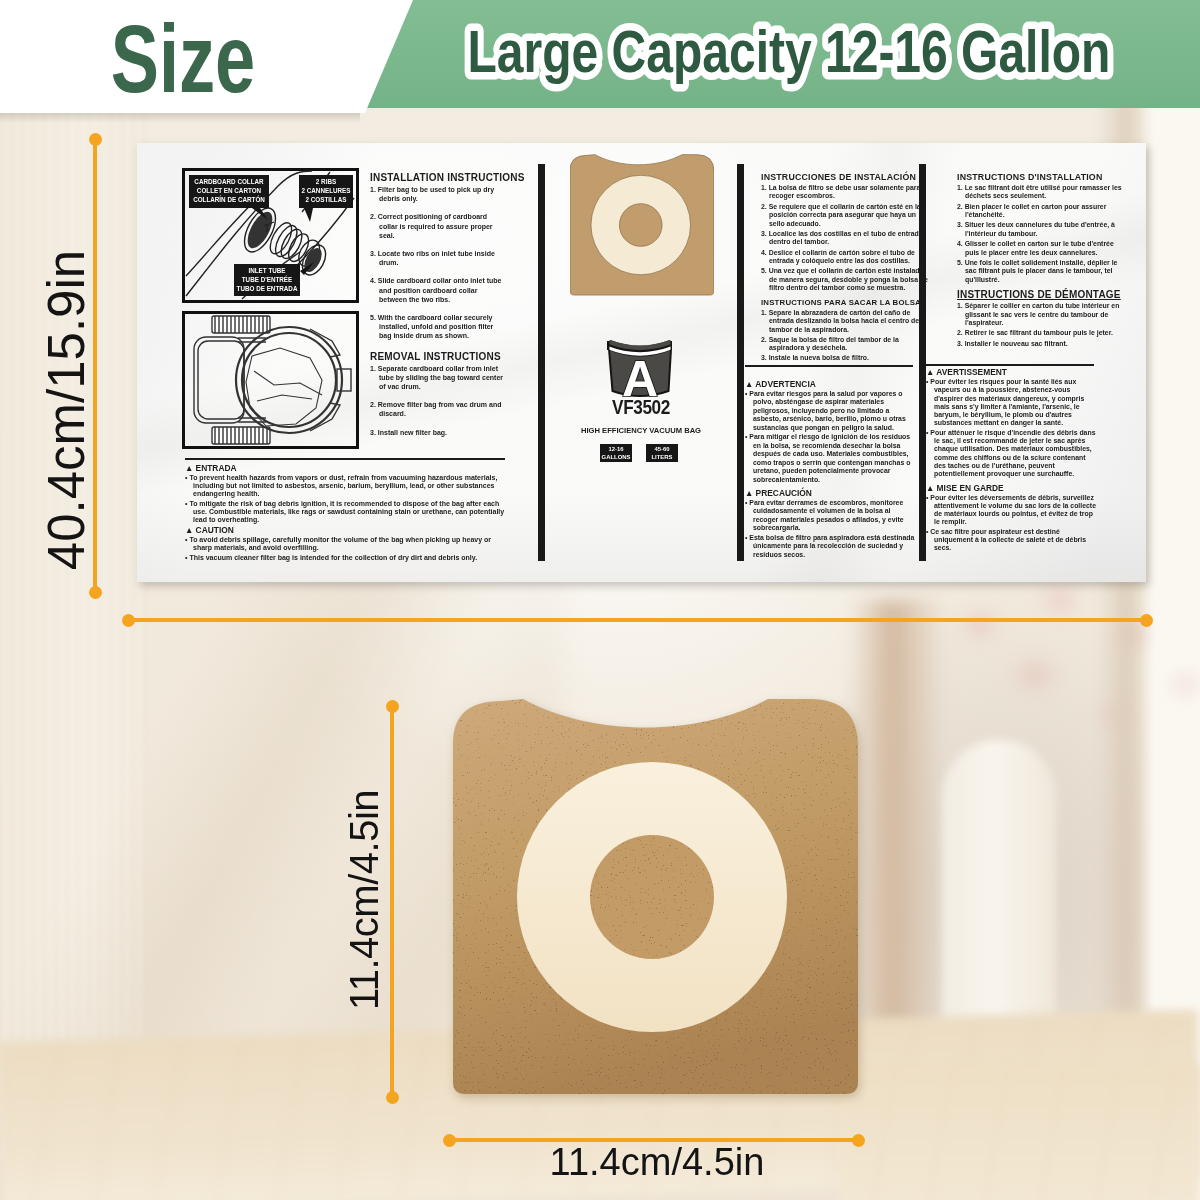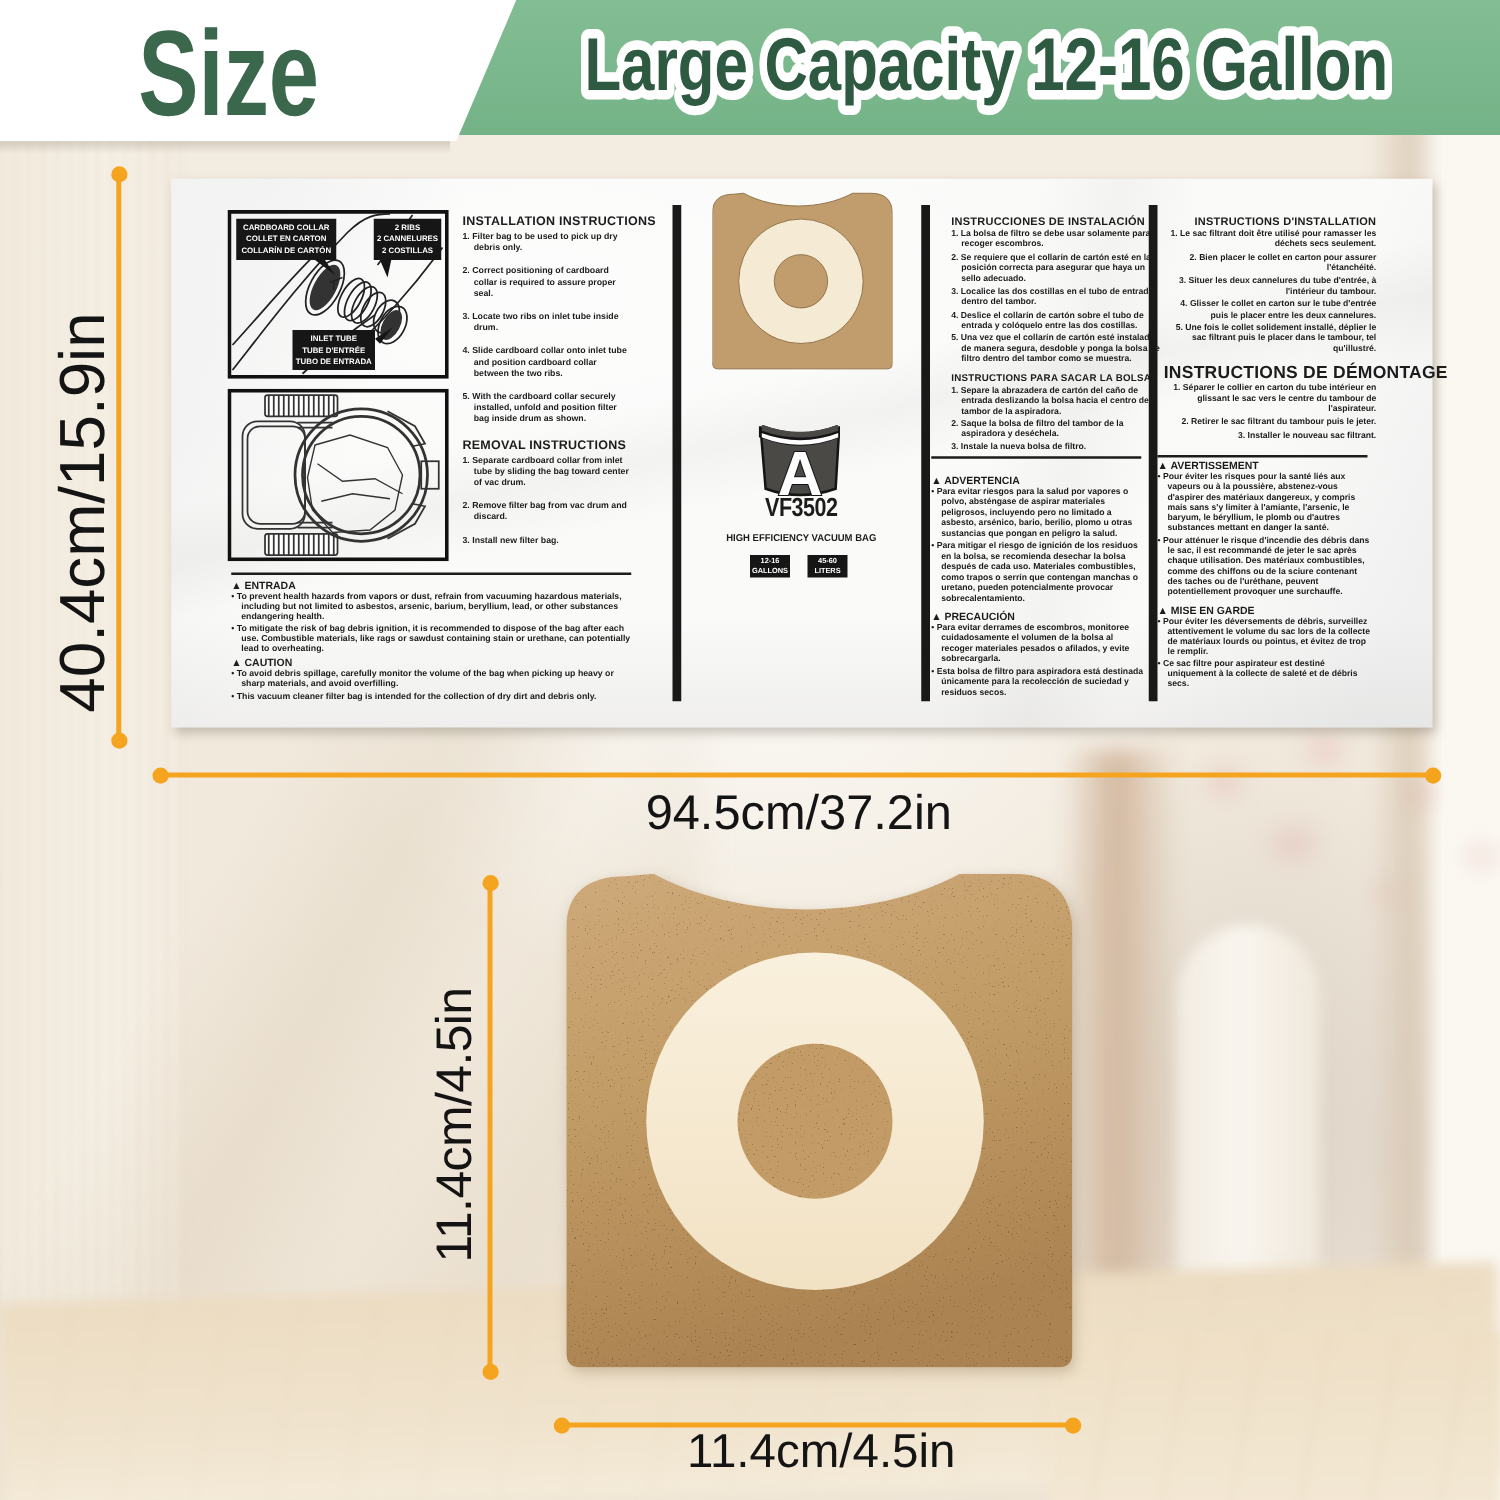--- a/index.html
+++ b/index.html
@@ -201,28 +201,28 @@
    <div class="rule" style="left:608px;top:222px;width:168px;"></div>
    <div class="col" style="left:608px;top:236px;width:170px;">
      <p class="whead">▲ ADVERTENCIA</p>
      <p class="wb" style="font-size:6.9px;line-height:8.45px;">• Para evitar riesgos para la salud por vapores o polvo, absténgase de aspirar materiales peligrosos, incluyendo pero no limitado a asbesto, arsénico, bario, berilio, plomo u otras sustancias que pongan en peligro la salud.</p>
      <p class="wb" style="font-size:6.9px;line-height:8.45px;">• Para mitigar el riesgo de ignición de los residuos en la bolsa, se recomienda desechar la bolsa después de cada uso. Materiales combustibles, como trapos o serrín que contengan manchas o uretano, pueden potencialmente provocar sobrecalentamiento.</p>
      <p class="whead" style="margin-top:4px;">▲ PRECAUCIÓN</p>
      <p class="wb" style="font-size:6.9px;line-height:8.45px;">• Para evitar derrames de escombros, monitoree cuidadosamente el volumen de la bolsa al recoger materiales pesados o afilados, y evite sobrecargarla.</p>
      <p class="wb" style="font-size:6.9px;line-height:8.45px;">• Esta bolsa de filtro para aspiradora está destinada únicamente para la recolección de suciedad y residuos secos.</p>
    </div>
 
-   <div class="col" style="left:794px;top:29px;width:170px;text-align:right;">
+   <div class="col" style="left:820px;top:29px;width:170px;">
      <p class="ti" style="font-size:8.8px;">INSTRUCTIONS D'INSTALLATION</p>
      <p class="itc">1. Le sac filtrant doit être utilisé pour ramasser les déchets secs seulement.</p>
      <p class="itc">2. Bien placer le collet en carton pour assurer l'étanchéité.</p>
      <p class="itc">3. Situer les deux cannelures du tube d'entrée, à l'intérieur du tambour.</p>
      <p class="itc">4. Glisser le collet en carton sur le tube d'entrée puis le placer entre les deux cannelures.</p>
      <p class="itc">5. Une fois le collet solidement installé, déplier le sac filtrant puis le placer dans le tambour, tel qu'illustré.</p>
-     <p class="ti" style="font-size:14px;margin-top:5px;">INSTRUCTIONS DE DÉMONTAGE</p>
+     <p class="ti" style="font-size:10px;margin-top:5px;text-decoration:underline;">INSTRUCTIONS DE DÉMONTAGE</p>
      <p class="itc">1. Séparer le collier en carton du tube intérieur en glissant le sac vers le centre du tambour de l'aspirateur.</p>
      <p class="itc">2. Retirer le sac filtrant du tambour puis le jeter.</p>
      <p class="itc">3. Installer le nouveau sac filtrant.</p>
    </div>
    <div class="rule" style="left:789px;top:221px;width:168px;"></div>
    <div class="col" style="left:789px;top:224px;width:172px;">
      <p class="whead">▲ AVERTISSEMENT</p>
      <p class="wb" style="font-size:6.9px;line-height:8.3px;">• Pour éviter les risques pour la santé liés aux vapeurs ou à la poussière, abstenez-vous d'aspirer des matériaux dangereux, y compris mais sans s'y limiter à l'amiante, l'arsenic, le baryum, le béryllium, le plomb ou d'autres substances mettant en danger la santé.</p>
      <p class="wb" style="font-size:6.9px;line-height:8.3px;">• Pour atténuer le risque d'incendie des débris dans le sac, il est recommandé de jeter le sac après chaque utilisation. Des matériaux combustibles, comme des chiffons ou de la sciure contenant des taches ou de l'uréthane, peuvent potentiellement provoquer une surchauffe.</p>
      <p class="whead" style="margin-top:4px;">▲ MISE EN GARDE</p>
@@ -242,21 +242,20 @@
  </svg>
 
  <div class="dline" style="left:93px;top:139px;width:4px;height:453px;"></div>
  <div class="dot" style="left:88.5px;top:132.5px;"></div>
  <div class="dot" style="left:88.5px;top:585.5px;"></div>
  <div class="dlab" style="left:66px;top:410px;font-size:51px;transform:translate(-50%,-50%) rotate(-90deg);">40.4cm/15.9in</div>
 
  <div class="dline" style="left:128px;top:618px;width:1018px;height:4px;"></div>
  <div class="dot" style="left:121.5px;top:613.5px;"></div>
  <div class="dot" style="left:1139.5px;top:613.5px;"></div>
- <div class="dlab" style="left:639px;top:651px;font-size:39px;transform:translate(-50%,-50%);">94.5cm/37.2in</div>
 
  <div class="dline" style="left:390px;top:706px;width:4px;height:391px;"></div>
  <div class="dot" style="left:385.5px;top:699.5px;"></div>
  <div class="dot" style="left:385.5px;top:1090.5px;"></div>
  <div class="dlab" style="left:364px;top:900px;font-size:40px;letter-spacing:-0.5px;transform:translate(-50%,-50%) rotate(-90deg);">11.4cm/4.5in</div>
 
  <div class="dline" style="left:449px;top:1138px;width:409px;height:4px;"></div>
  <div class="dot" style="left:442.5px;top:1133.5px;"></div>
  <div class="dot" style="left:851.5px;top:1133.5px;"></div>
  <div class="dlab" style="left:657px;top:1162px;font-size:38px;transform:translate(-50%,-50%);">11.4cm/4.5in</div>

